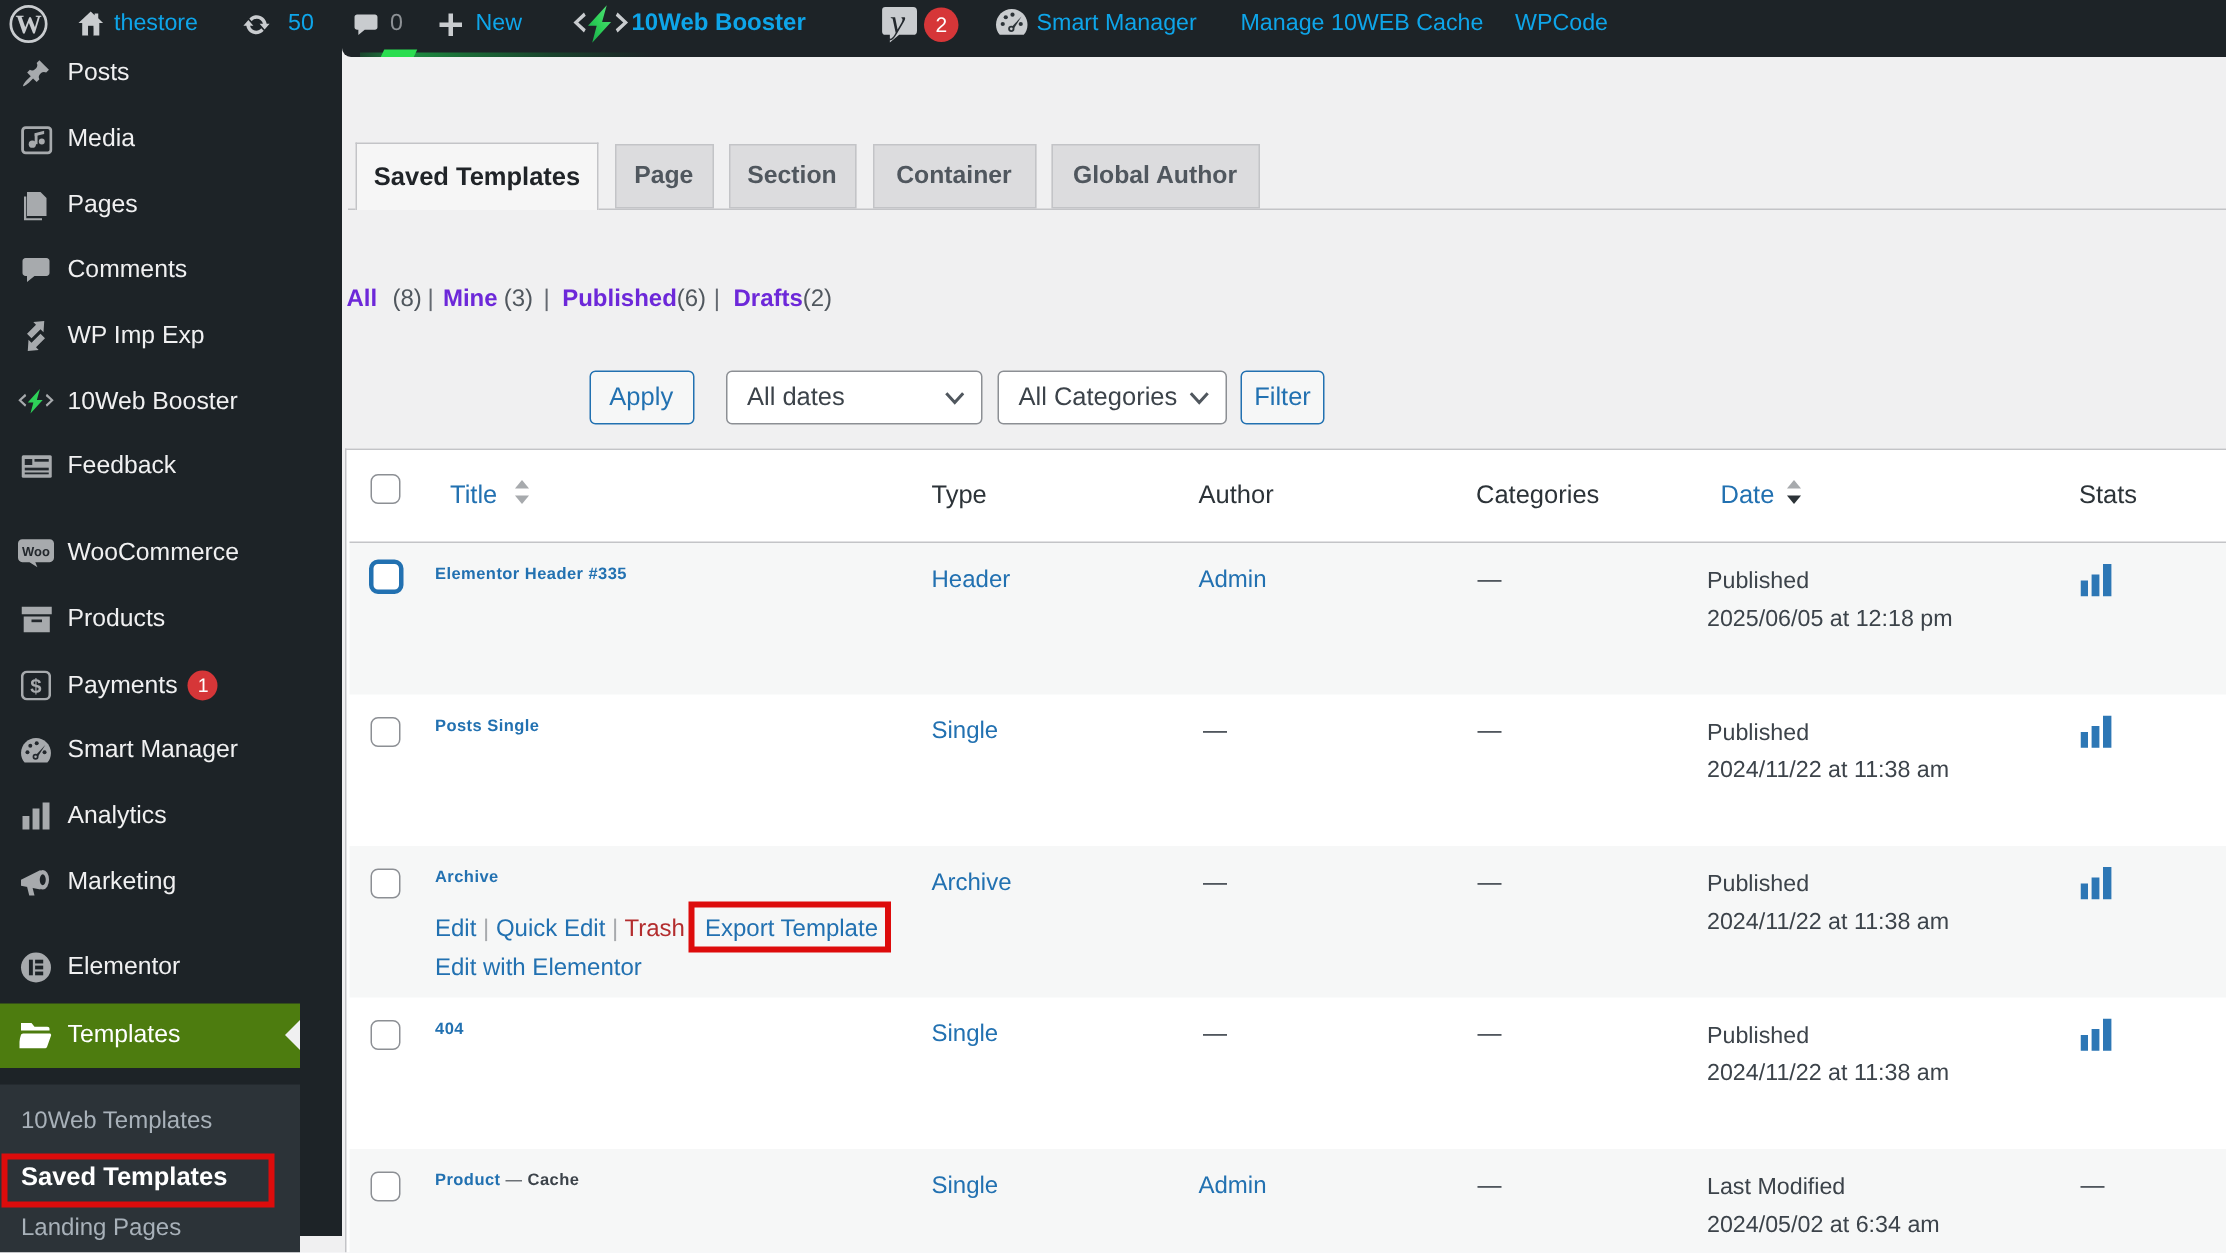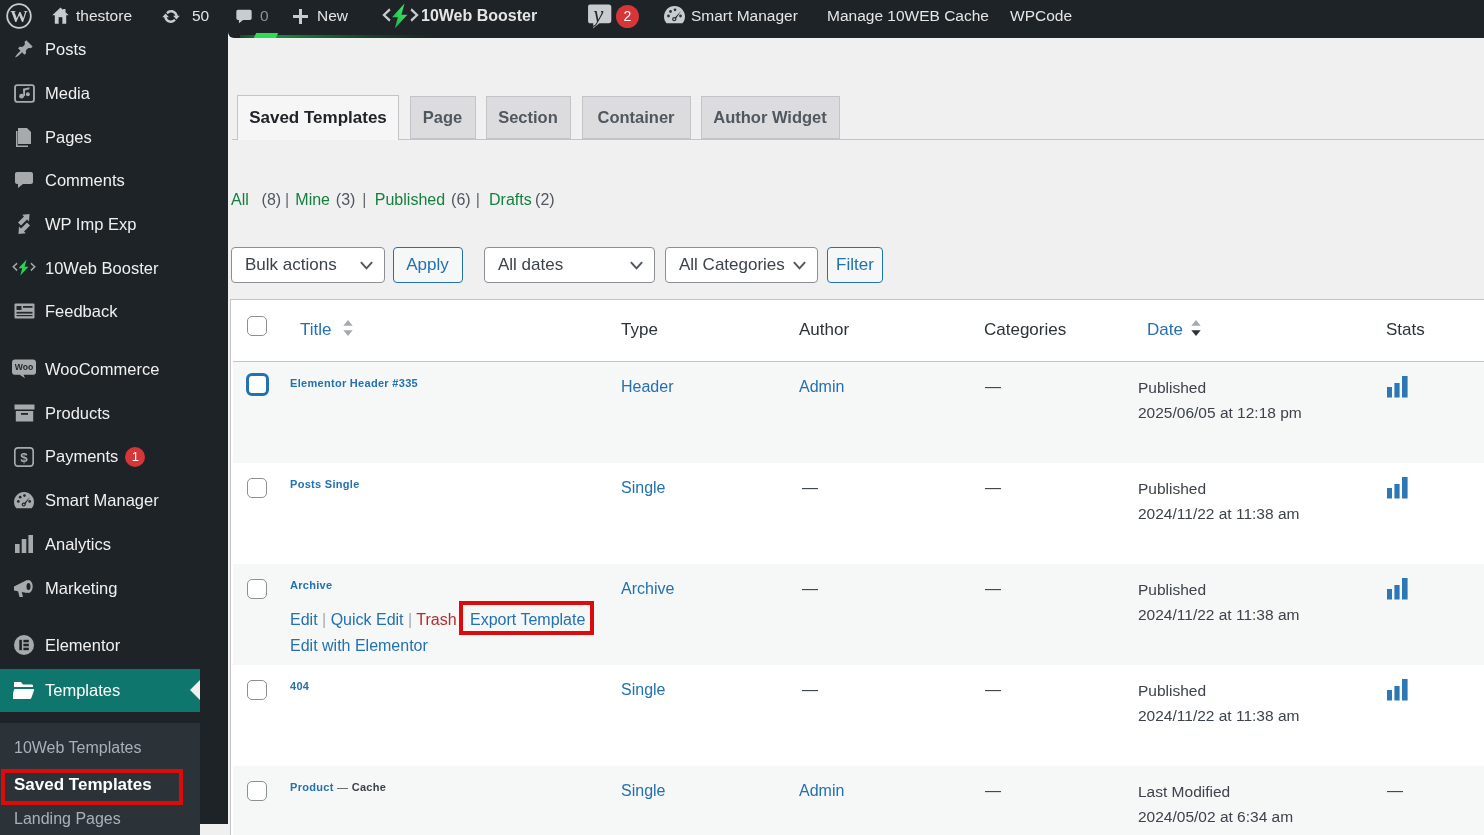--- a/index.html
+++ b/index.html
@@ -2,50 +2,50 @@
 <html><head>
 <meta charset="utf-8">
 <style>
 * { margin:0; padding:0; box-sizing:border-box; }
 html,body { width:1484px; height:835px; overflow:hidden; }
 body { font-family:"Liberation Sans", sans-serif; background:#f0f0f1; position:relative; }
 #page { position:absolute; left:0; top:0; width:1484px; height:835px; }
 
 
 #adminbar { position:absolute; left:0; top:0; width:1484px; height:32px; background:#1d2327; z-index:30; }
-#adminbar .it { position:absolute; top:0; height:32px; line-height:32px; color:#e5e5e5; font-size:15.5px; white-space:nowrap; }
+#adminbar .it { position:absolute; top:0; height:32px; line-height:32px; color:#0ea5e9; font-size:15.5px; white-space:nowrap; }
 #adminbar svg { position:absolute; }
 #strip { position:absolute; left:228px; top:32px; width:1256px; height:5.5px; background:#1d2327; border-bottom-left-radius:7px; overflow:hidden; z-index:29; }
 #strip .gl { position:absolute; left:12px; bottom:0; width:196px; height:2.8px; background:linear-gradient(90deg, rgba(25,110,55,0.45), rgba(30,160,70,0.85) 16%, rgba(26,140,62,0.7) 35%, rgba(20,105,50,0.45) 65%, rgba(18,90,44,0.18) 88%, rgba(18,90,44,0)); }
 #strip .blob { position:absolute; left:27px; bottom:0; width:22px; height:5px; background:#2bdd50; transform:skewX(-25deg); }
 
 
 #sidebar { position:absolute; left:0; top:21px; width:228px; height:803px; background:#1d2327; z-index:20; }
 .mi { position:absolute; left:0; width:200px; height:44px; }
 .mi .ic { position:absolute; left:12px; top:50%; transform:translateY(-50%); width:24px; height:24px; display:flex; align-items:center; justify-content:center; }
 .mi .lb { position:absolute; left:45px; top:50%; transform:translateY(-50%); font-size:16.5px; color:#f0f0f1; white-space:nowrap; }
-.mi.active { background:#0f766e; }
+.mi.active { background:#4d7c0f; }
 .mi.active .lb { color:#fff; }
 .notch { position:absolute; right:0; top:50%; margin-top:-10px; width:0; height:0; border-top:10px solid transparent; border-bottom:10px solid transparent; border-right:10px solid #f0f0f1; }
 #submenu { position:absolute; left:0; top:722.5px; width:200px; height:112.5px; background:#2c3338; z-index:21; }
 .smi { position:absolute; left:14px; font-size:16px; color:#a8b1b9; white-space:nowrap; }
 .smi.cur { color:#fff; font-weight:bold; font-size:17px; }
 .badge { display:inline-block; background:#d63638; color:#fff; border-radius:50%; width:20px; height:20px; line-height:20px; text-align:center; font-size:13px; margin-left:7px; vertical-align:1px; }
 .redbox { position:absolute; border:4px solid #dd0c0c; z-index:40; }
 
 
 #content { position:absolute; left:200px; top:32px; width:1284px; height:803px; background:#f0f0f1; }
 
 .tab { position:absolute; background:#dcdcde; border:1px solid #c3c4c7; color:#50575e; font-weight:bold; font-size:16.5px; display:flex; align-items:center; justify-content:center; }
 .tab.on { background:#f6f6f6; border-bottom:none; color:#202428; font-size:17px; z-index:3; }
 #tabline { position:absolute; left:32px; top:106.5px; width:1252px; height:1px; background:#c3c4c7; }
 
 #subsub { position:absolute; left:0; top:159px; height:22px; font-size:16px; color:#50575e; }
 #subsub a, #subsub .cnt, #subsub .sep { position:absolute; top:0; }
-#subsub a { color:#15803d; text-decoration:none; }
+#subsub a { color:#6d28d9; text-decoration:none;font-weight:bold; }
 #subsub .sep { color:#646970; }
 
 .wpselect { position:absolute; height:36px; background:#fff; border:1px solid #8c8f94; border-radius:4px; font-size:17px; color:#3c434a; line-height:34px; padding-left:13px; }
 .wpselect .chev { position:absolute; right:11px; top:13px; width:13px; height:9px; }
 .wpbtn { position:absolute; height:36px; background:#f6f7f7; border:1.5px solid #2271b1; border-radius:4px; color:#2271b1; font-size:17px; line-height:33px; text-align:center; }
 
 
 #tbl { position:absolute; left:30px; top:267px; width:1254px; height:536px; background:#fff; border-left:1px solid #c3c4c7; border-top:1px solid #c3c4c7; }
 .trow { position:absolute; left:2px; width:1252px; height:101px; }
 .stripe { background:#f6f7f7; }
@@ -292,40 +292,36 @@
   <div class="smi" style="top:87.5px;">Landing Pages</div>
 </div>
 <div class="redbox" style="left:1px;top:769px;width:182px;height:36px;"></div>
 
 <div id="content">
   <div id="tabline"></div>
   <div class="tab on" style="left:37px;top:62.5px;width:162px;height:45px;">Saved Templates</div>
   <div class="tab" style="left:209.5px;top:64px;width:66px;height:42.5px;">Page</div>
   <div class="tab" style="left:285.5px;top:64px;width:85px;height:42.5px;">Section</div>
   <div class="tab" style="left:381.5px;top:64px;width:109px;height:42.5px;">Container</div>
-  <div class="tab" style="left:500.5px;top:64px;width:139px;height:42.5px;">Author Widget</div>
+  <div class="tab" style="left:500.5px;top:64px;width:139px;height:42.5px;">Global Author</div>
 
   <div id="subsub">
         <a style="left:31px;">All</a>
         <span class="cnt" style="left:61.6px;">(8)</span>
         <span class="sep" style="left:85px;">|</span>
         <a style="left:95.3px;">Mine</a>
         <span class="cnt" style="left:135.8px;">(3)</span>
         <span class="sep" style="left:162.3px;">|</span>
         <a style="left:174.8px;">Published</a>
         <span class="cnt" style="left:251.1px;">(6)</span>
         <span class="sep" style="left:275.8px;">|</span>
         <a style="left:289px;">Drafts</a>
         <span class="cnt" style="left:335.1px;">(2)</span>
       </div>
 
-  <div class="wpselect" style="left:31px;top:214.5px;width:154px;">Bulk actions
-    <svg class="chev" viewBox="0 0 11 8">
-          <path d="M0.5 1 5.5 6.5 10.5 1" fill="none" stroke="#50575e" stroke-width="1.8"></path>
-        </svg></div>
   <div class="wpbtn" style="left:192.5px;top:214.5px;width:70px;">Apply</div>
   <div class="wpselect" style="left:284px;top:214.5px;width:170.5px;">All dates
     <svg class="chev" viewBox="0 0 11 8">
           <path d="M0.5 1 5.5 6.5 10.5 1" fill="none" stroke="#50575e" stroke-width="1.8"></path>
         </svg></div>
   <div class="wpselect" style="left:465px;top:214.5px;width:152.5px;">All Categories
     <svg class="chev" viewBox="0 0 11 8">
           <path d="M0.5 1 5.5 6.5 10.5 1" fill="none" stroke="#50575e" stroke-width="1.8"></path>
         </svg></div>
   <div class="wpbtn" style="left:627px;top:214.5px;width:56px;">Filter</div>

